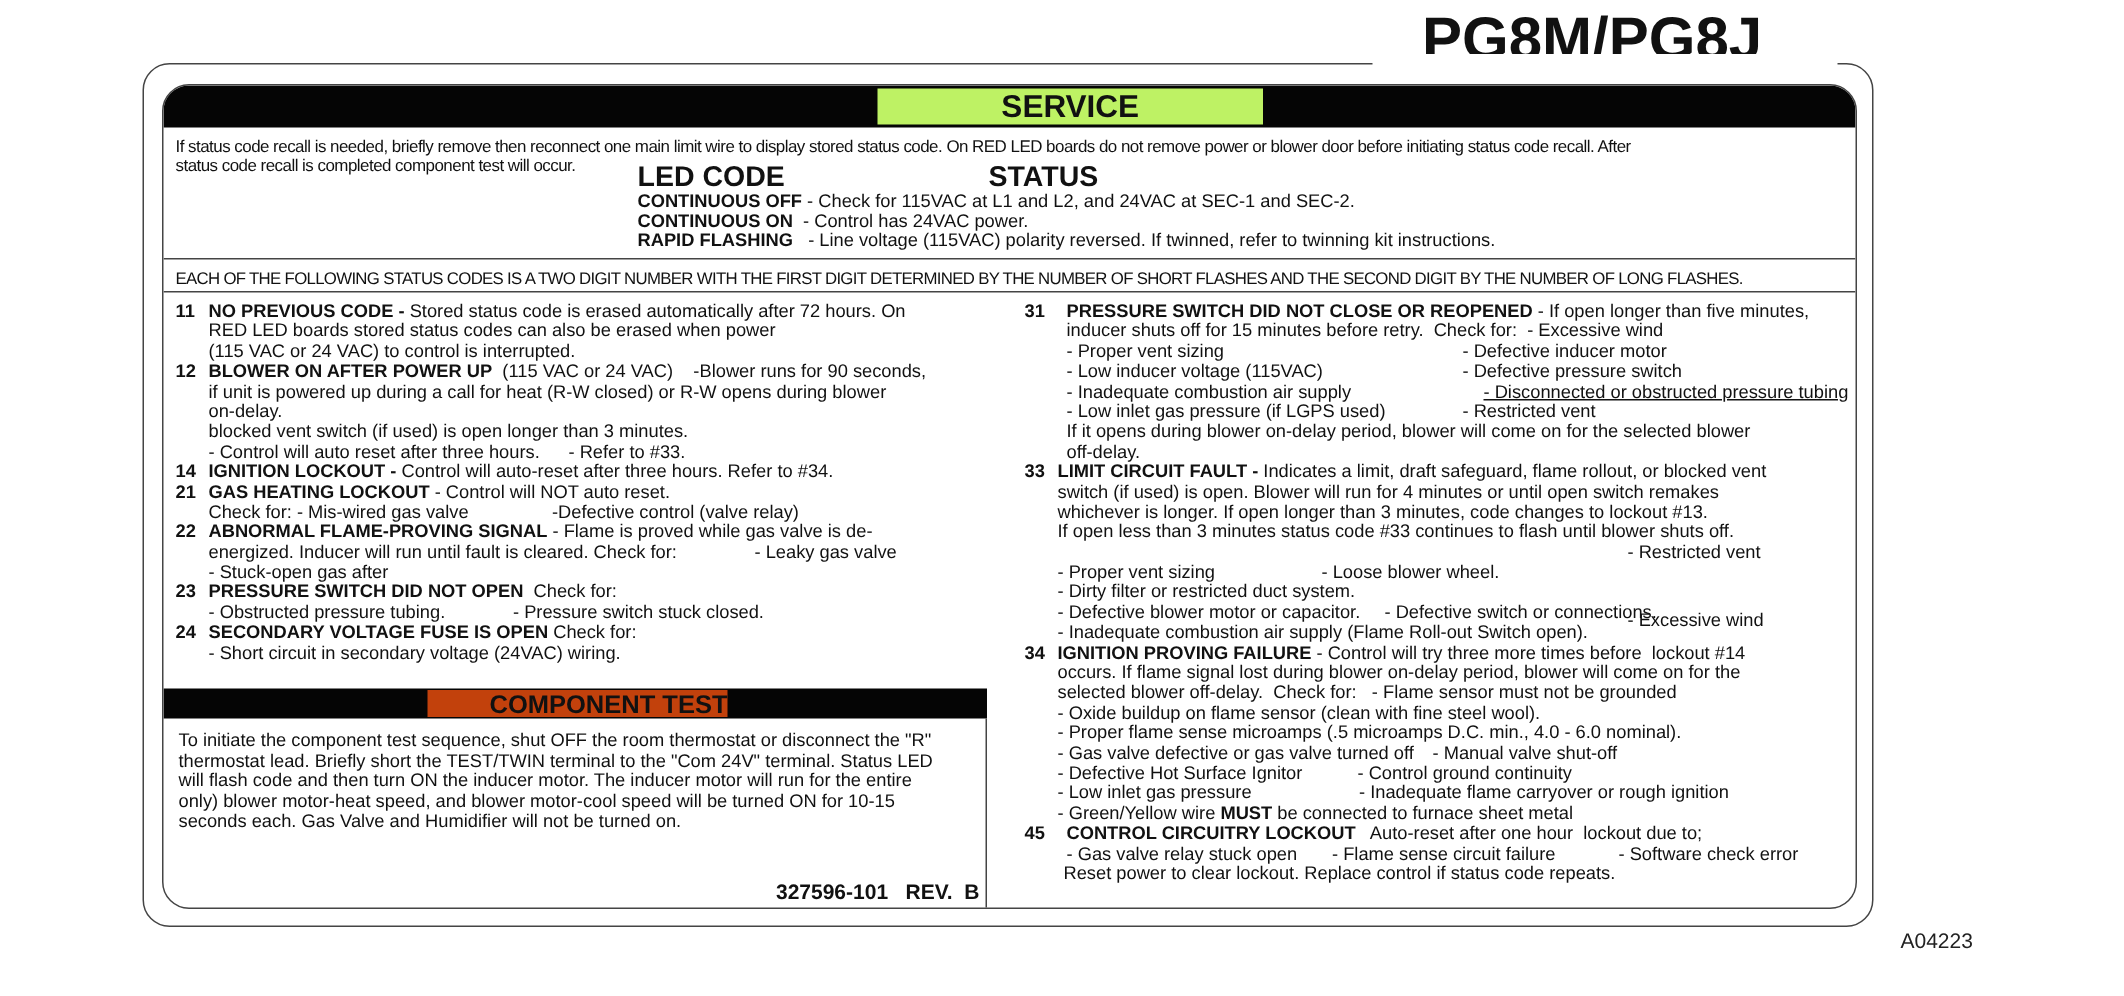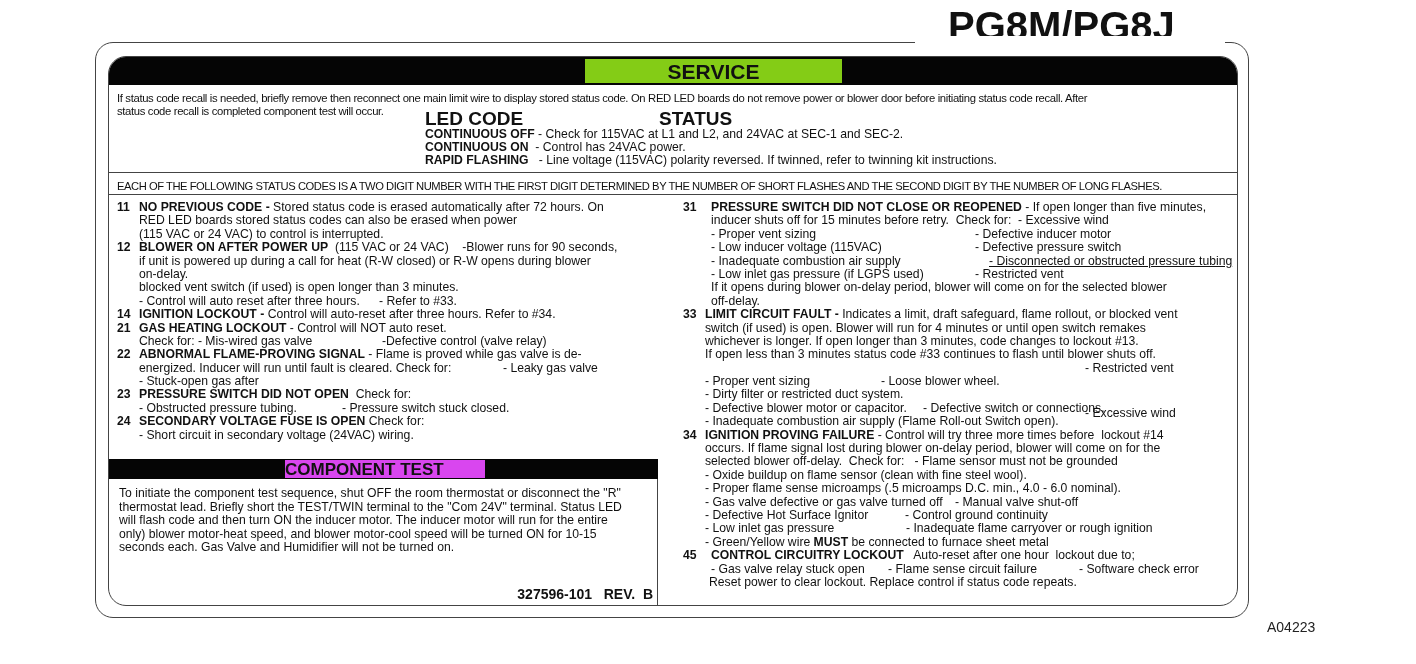--- a/index.html
+++ b/index.html
@@ -6,37 +6,37 @@
   body { width:1416px; height:664px; position:relative; overflow:hidden;
          font-family:"Liberation Sans", sans-serif; color:#111; }
   .model { position:absolute; left:948px; top:2px; font-size:40px; font-weight:bold;
            letter-spacing:0px; line-height:48px; color:#111; }
   .outer { position:absolute; left:95px; top:42px; width:1154px; height:576px;
            border:1.5px solid #444; border-radius:18px; box-sizing:border-box; }
   .outer-gap { position:absolute; left:915px; top:36px; width:310px; height:12px; background:#fff; }
   .inner { position:absolute; left:108px; top:56px; width:1130px; height:550px;
            border:1.5px solid #444; border-radius:18px; box-sizing:border-box; overflow:hidden; }
   .service-bar { position:absolute; left:0; top:0; width:100%; height:28px; background:#050505; }
-  .service-title { position:absolute; left:476px; top:2px; width:257px; height:24px; background:#84cc16;
+  .service-title { position:absolute; left:476px; top:2px; width:257px; height:24px; background:#bef264;
                    text-align:center; font-weight:bold; font-size:21px; line-height:25px; }
   .recall { position:absolute; left:8px; top:35px; width:1110px; font-size:11.3px; line-height:13px;
             font-family:"Liberation Sans", sans-serif; letter-spacing:-0.35px; }
   .led-hdr { position:absolute; top:52px; font-weight:bold; font-size:19px; line-height:20px; }
   .led-row { position:absolute; left:316px; font-size:12.2px; line-height:13px; white-space:nowrap; }
   .led-row b { font-weight:bold; }
   .hline { position:absolute; left:0; width:100%; height:0; border-top:1.5px solid #444; }
   .each { position:absolute; left:8px; top:123px; font-size:11.2px; line-height:13px; letter-spacing:-0.45px; white-space:nowrap; }
   .col { position:absolute; font-size:12.2px; line-height:13.4px; }
   .line { white-space:nowrap; position:relative; height:13.4px; }
   .code { display:inline-block; width:22px; font-weight:bold; }
   .ind { padding-left:22px; }
   .tab { position:absolute; }
   .comp-bar { position:absolute; left:0; top:402px; width:549px; height:20px; background:#050505; }
-  .comp-title { position:absolute; left:176px; top:1px; width:200px; height:18px; background:#d946ef;
-                text-align:left; font-weight:bold; font-size:17px; line-height:19px; }
+  .comp-title { position:absolute; left:176px; top:1px; width:200px; height:18px; background:#c2410c;
+                text-align:right; font-weight:bold; font-size:17px; line-height:19px; }
   .comp-box { position:absolute; left:0; top:422px; width:549px; height:128px; border-right:1.5px solid #444; box-sizing:border-box; }
   .comp-text { position:absolute; left:10px; top:8px; width:530px; font-size:12.2px; line-height:13.5px; }
   .partno { position:absolute; right:4px; bottom:5px; font-weight:bold; font-size:14px; white-space:nowrap;margin-left:46px; }
   .fig { position:absolute; left:1267px; top:619px; font-size:14px; color:#222; }
 </style>
 </head>
 <body>
 
 <div class="model">PG8M/PG8J</div>
 <div class="outer"></div>
@@ -71,21 +71,21 @@
     <div class="line"><span class="code">12</span><b>BLOWER ON AFTER POWER UP</b><span style="white-space:pre">  (115 VAC or 24 VAC)    -Blower runs for 90 seconds,</span></div>
     <div class="line ind">if unit is powered up during a call for heat (R-W closed) or R-W opens during blower</div>
     <div class="line ind">on-delay.</div>
 
     <div class="line ind">blocked vent switch (if used) is open longer than 3 minutes.</div>
     <div class="line ind"><span>- Control will auto reset after three hours.</span><span class="tab" style="left:262px;">- Refer to #33.</span></div>
 
     <div class="line"><span class="code">14</span><b>IGNITION LOCKOUT -</b><span style="white-space:pre"> Control will auto-reset after three hours. Refer to #34.</span></div>
 
     <div class="line"><span class="code">21</span><b>GAS HEATING  LOCKOUT</b><span style="white-space:pre"> - Control will NOT auto reset.</span></div>
-    <div class="line ind"><span>Check for: - Mis-wired gas valve</span><span class="tab" style="left:265px;text-align:right;">-Defective control (valve relay)</span></div>
+    <div class="line ind"><span>Check for: - Mis-wired gas valve</span><span class="tab" style="left:251px;text-align:right;">-Defective control (valve relay)</span></div>
 
     <div class="line"><span class="code">22</span><b>ABNORMAL FLAME-PROVING SIGNAL</b><span style="white-space:pre"> - Flame is proved while gas valve is de-</span></div>
     <div class="line ind"><span>energized.  Inducer will run until fault is cleared.  Check for:</span><span class="tab" style="left:386px;">- Leaky gas valve</span></div>
     <div class="line ind">- Stuck-open gas after</div>
 
     <div class="line"><span class="code">23</span><b>PRESSURE SWITCH DID NOT OPEN</b><span style="white-space:pre">  Check for:</span></div>
     <div class="line ind"><span>- Obstructed pressure tubing.</span><span class="tab" style="left:225px;">- Pressure switch stuck closed.</span></div>
 
     <div class="line"><span class="code">24</span><b>SECONDARY VOLTAGE FUSE IS OPEN</b><span style="white-space:pre"> Check for:</span></div>
     <div class="line ind">- Short circuit in secondary voltage (24VAC) wiring.</div>

